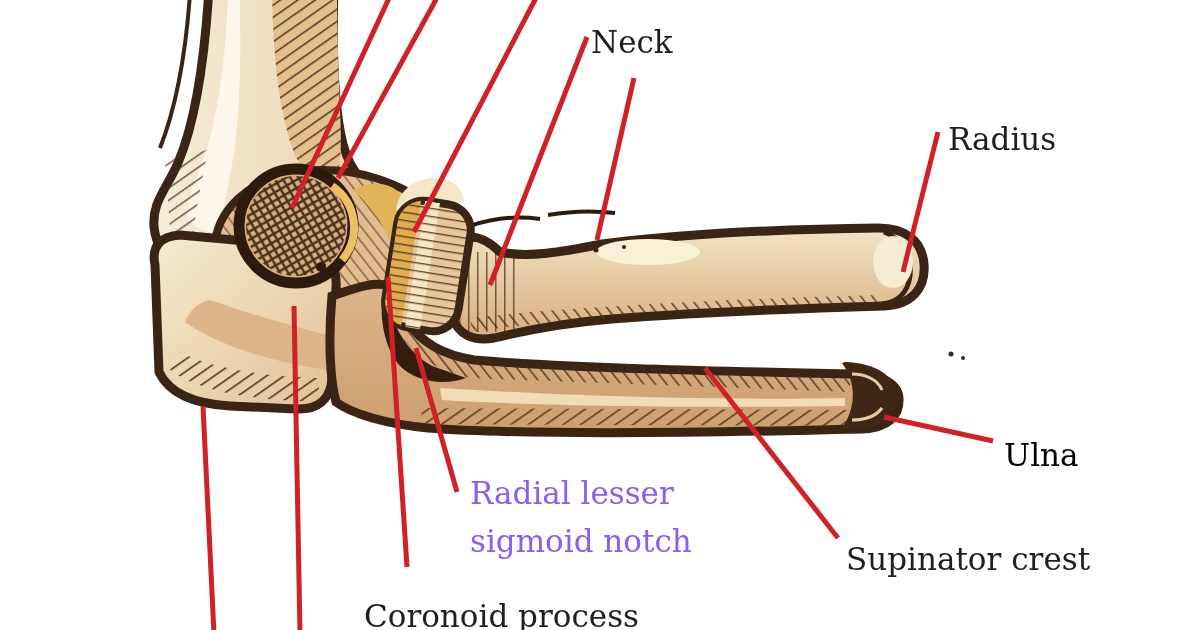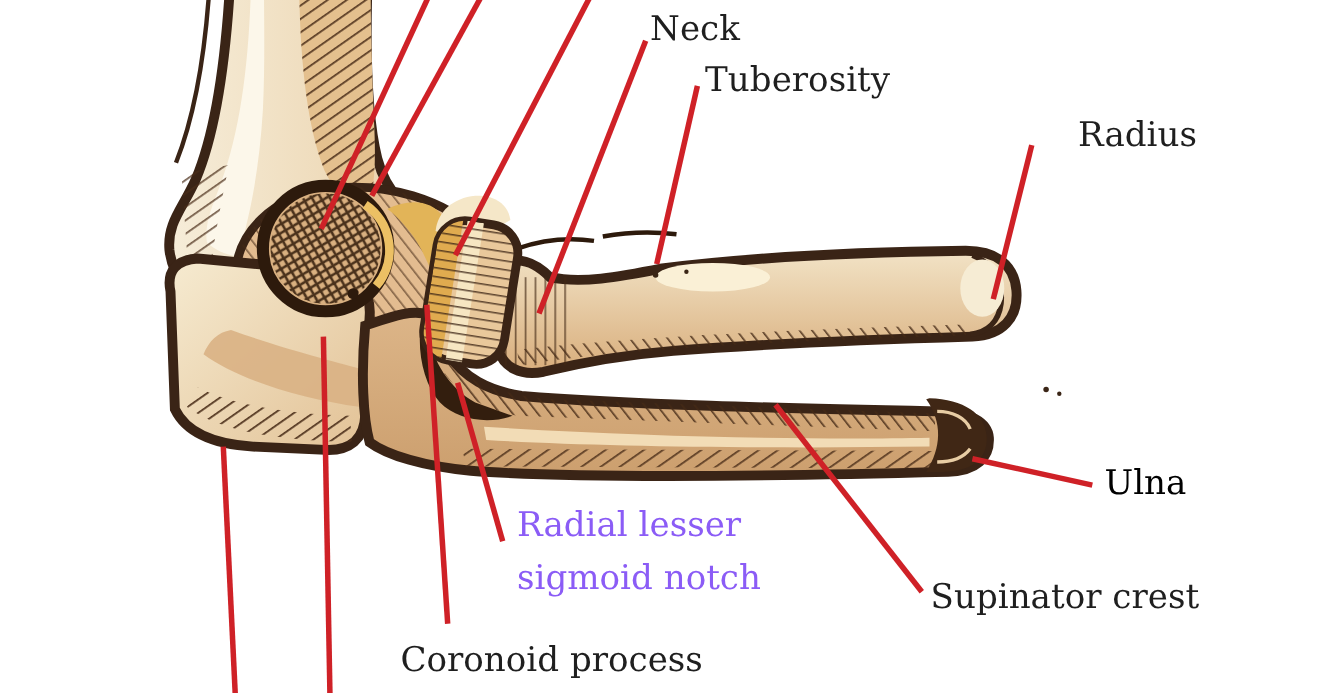--- a/index.html
+++ b/index.html
@@ -1,21 +1,21 @@
 <!DOCTYPE html>
 <html><head>
 <meta charset="utf-8">
 <style>
   html,body{margin:0;padding:0;background:#ffffff;}
   .stage{
     position:relative;width:1200px;height:630px;background:#ffffff;
     overflow:hidden;font-family:"DejaVu Serif","Liberation Serif",serif;
   }
   svg.scene{position:absolute;left:0;top:0;width:1200px;height:630px;display:block;}
-  .labels-layer{position:absolute;left:0;top:0;width:1200px;height:460px;pointer-events:none;}
+  .labels-layer{position:absolute;left:0;top:16px;width:1200px;height:460px;pointer-events:none;}
   .label{
     position:absolute;font-size:31px;line-height:37px;letter-spacing:0px;
     white-space:pre-line;color:#1f1f1f;
   }
 </style>
 </head>
 <body>
 
 <div class="stage">
 
@@ -168,21 +168,20 @@
         <line x1="938" y1="132" x2="903" y2="272" stroke="#cf2127" stroke-width="5"></line>
         <line x1="993" y1="441" x2="884" y2="417" stroke="#cf2127" stroke-width="5"></line>
         <line x1="838" y1="538" x2="705" y2="368" stroke="#cf2127" stroke-width="5"></line>
         <line x1="457" y1="492" x2="416" y2="348" stroke="#cf2127" stroke-width="5"></line>
         <line x1="407" y1="567" x2="388" y2="277" stroke="#cf2127" stroke-width="5"></line>
       </g>
   </svg>
 
   <div class="labels-layer">
       <div class="label" style="left: 591px; top: 8px; color: rgb(31, 31, 31);">Neck</div>
-      <div class="label" style="left: 641px; top: 55px; color: rgb(31, 31, 31);">Tuberosity</div>
-      <div class="label" style="left: 948px; top: 105px; color: rgb(31, 31, 31); margin-left: 32px;">Radius</div>
+      <div class="label" style="left: 948px; top: 105px; color: rgb(31, 31, 31);">Radius</div>
       <div class="label" style="left: 1004px; top: 421px; color: #000000;">Ulna</div>
       <div class="label" style="left: 846px; top: 525px; color: rgb(31, 31, 31);">Supinator crest</div>
       <div class="label" style="left: 470px; top: 453px; color: #8b5cf6; line-height: 48px;">Radial lesser
 sigmoid notch</div>
       <div class="label" style="left: 364px; top: 562px; color: rgb(31, 31, 31); margin-top: 20px;">Coronoid process</div>
     </div>
 </div>
 
 </body></html>

